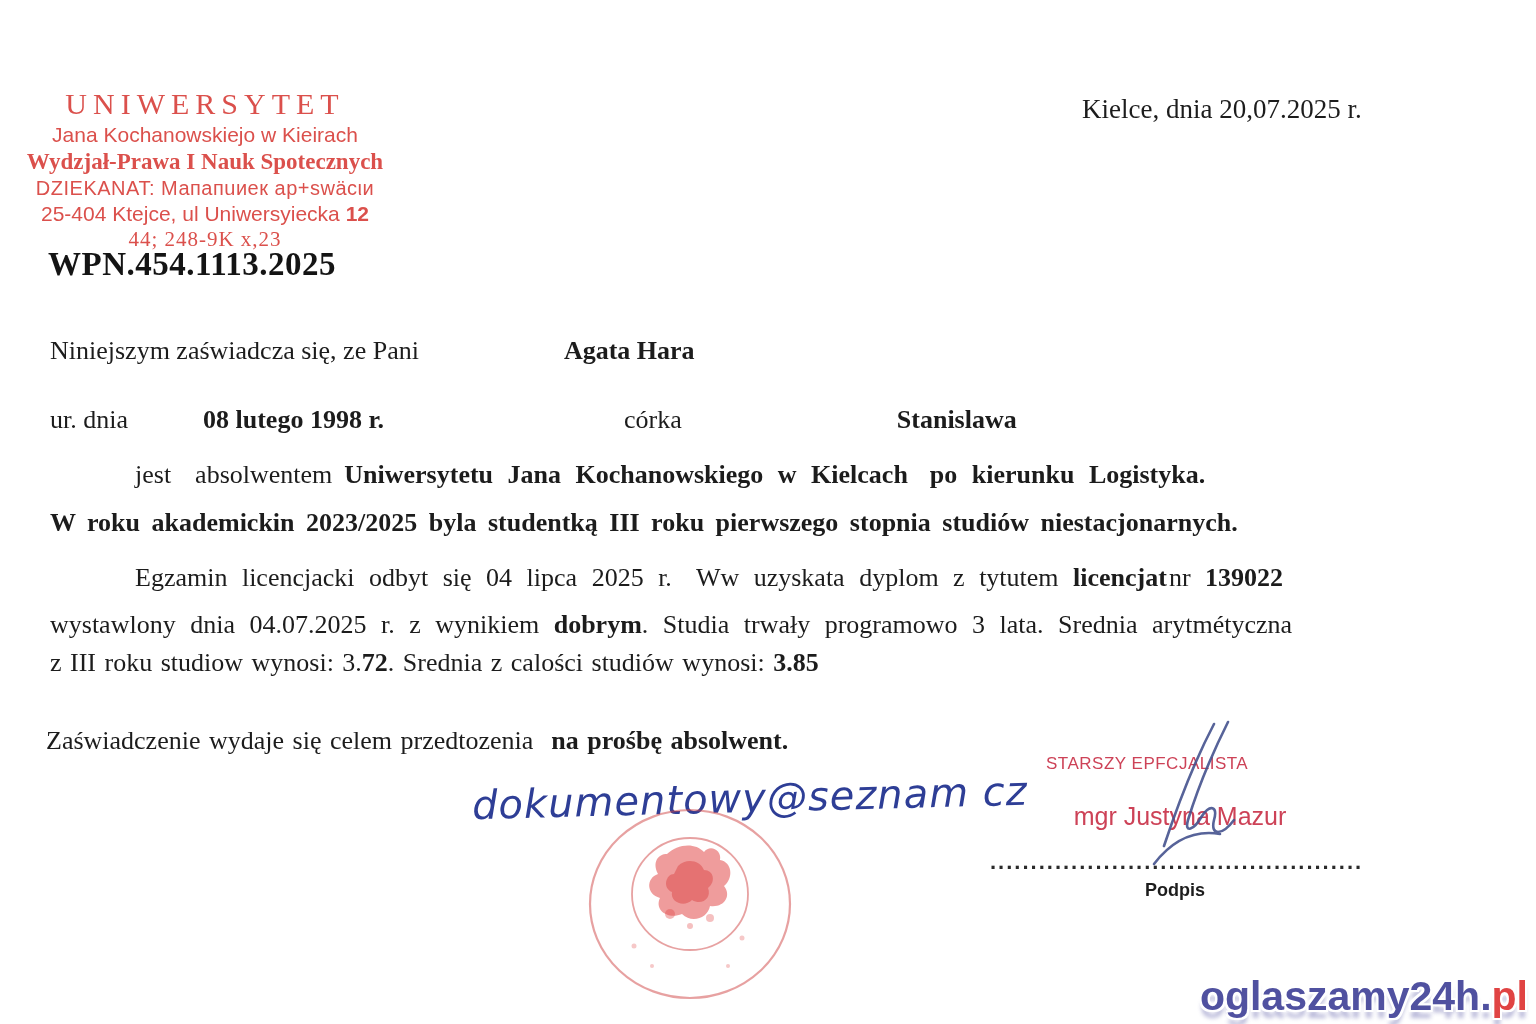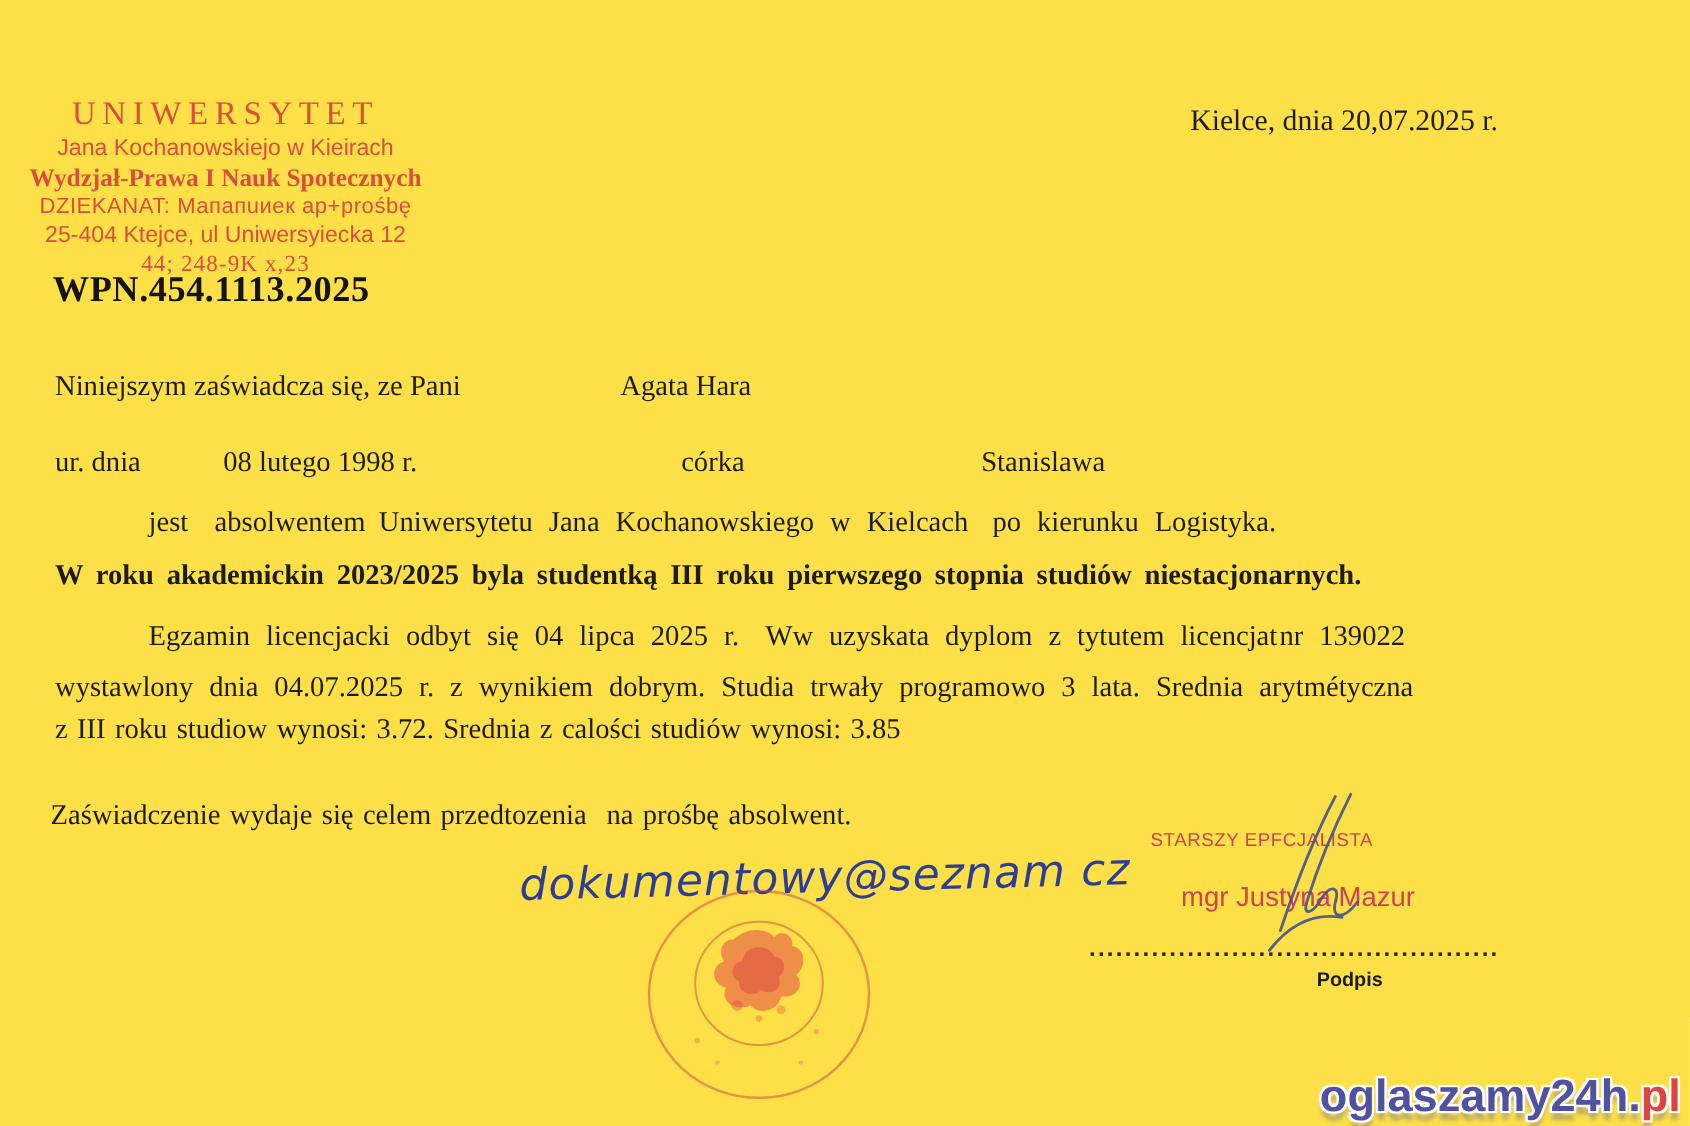--- a/index.html
+++ b/index.html
@@ -1,21 +1,21 @@
 <!DOCTYPE html>
 <html><head>
 <meta charset="utf-8">
 <style>
   html,body{margin:0;padding:0;background:#e8e8e8;}
   .doc{
-    position:relative;width:1536px;height:1024px;background:#fde047;
+    position:relative;width:1536px;height:1024px;background:#ffffff;
     font-family:"Liberation Serif",serif;color:#1c1c1c;overflow:hidden;
   }
   .abs{position:absolute;}
-  .b{font-weight:normal;}
+  .b{font-weight:bold;}
   
   .stamp{left:5px;top:86px;width:400px;text-align:center;color:#d8423d;opacity:.92;}
   .stamp-l1{font-size:30px;letter-spacing:6px;line-height:36px;}
   .stamp-l2{font-family:"Liberation Sans",sans-serif;font-size:21px;line-height:26px;}
   .stamp-l3{font-size:23px;font-weight:bold;line-height:27px;}
   .stamp-l4{font-family:"Liberation Sans",sans-serif;font-size:20px;letter-spacing:.5px;line-height:26px;}
   .stamp-l5{font-family:"Liberation Sans",sans-serif;font-size:21px;line-height:26px;}
   .stamp-l6{font-family:Liberation Serif, serif;font-size:21px;letter-spacing:1px;line-height:25px;}
   .wpn{left:48px;top:246px;font-family:Liberation Serif, serif;font-weight:bold;font-size:33px;color:#141414;letter-spacing:.5px;}
   .date{left:1082px;top:94px;font-size:27px;}
@@ -42,40 +42,40 @@
   .l5 .cb{margin-left:18px;}
   
   .hand{
     left:472px;top:775px;font-family:"DejaVu Sans",sans-serif;font-style:italic;
     font-size:40px;color:#2e3e96;transform:rotate(-1.5deg);letter-spacing:1px;white-space:nowrap;
   }
   
   .role{left:1046px;top:754px;font-family:"Liberation Sans",sans-serif;font-size:17px;color:#cd4257;letter-spacing:.5px;white-space:nowrap;}
   .signer{left:1040px;top:802px;width:280px;text-align:center;font-family:"Liberation Sans",sans-serif;font-size:25px;color:#cd4257;white-space:nowrap;}
   .dots{left:990px;top:849px;width:372px;overflow:hidden;white-space:nowrap;font-family:"Liberation Sans",sans-serif;font-weight:bold;font-size:22px;letter-spacing:2px;color:#2a2a2a;}
-  .podpis{left:1092px;top:880px;width:270px;text-align:center;font-family:"Liberation Sans",sans-serif;font-weight:bold;font-size:18px;color:#1d1d1d;}
+  .podpis{left:1040px;top:880px;width:270px;text-align:center;font-family:"Liberation Sans",sans-serif;font-weight:bold;font-size:18px;color:#1d1d1d;}
   
   .wm{
     right:8px;bottom:4px;font-family:"Liberation Sans",sans-serif;font-weight:bold;font-size:41px;
     white-space:nowrap;
     text-shadow:-2px -2px 0 #fff,2px -2px 0 #fff,-2px 2px 0 #fff,2px 2px 0 #fff,0 0 4px #fff,0 8px 4px rgba(80,80,160,.40);
   }
   .wm .wm1{color:#5051a0;margin-left:22px;}
   .wm .wm2{color:#e04343;}
 </style>
 </head>
 <body>
 
 <div class="doc">
 
   <div class="abs stamp">
     <div class="stamp-l1">UNIWERSYTET</div>
     <div class="stamp-l2">Jana Kochanowskiejo w Kieirach</div>
     <div class="stamp-l3">Wydzjał-Prawa I Nauk Spotecznych</div>
-    <div class="stamp-l4">DZIEKANAT: Мапапuиек ар+prośbę</div>
+    <div class="stamp-l4">DZIEKANAT: Мапапuиек ар+swäсιи</div>
     <div class="stamp-l5"><span>25-404 Ktejce, ul Uniwersyiecka </span><span class="b">12</span></div>
     <div class="stamp-l6">44; 248-9K x,23</div>
   </div>
 
   <div class="abs wpn">WPN.454.1113.2025</div>
 
   <div class="abs date">Kielce, dnia 20,07.2025 r.</div>
 
 
   <div class="abs bl l1">

